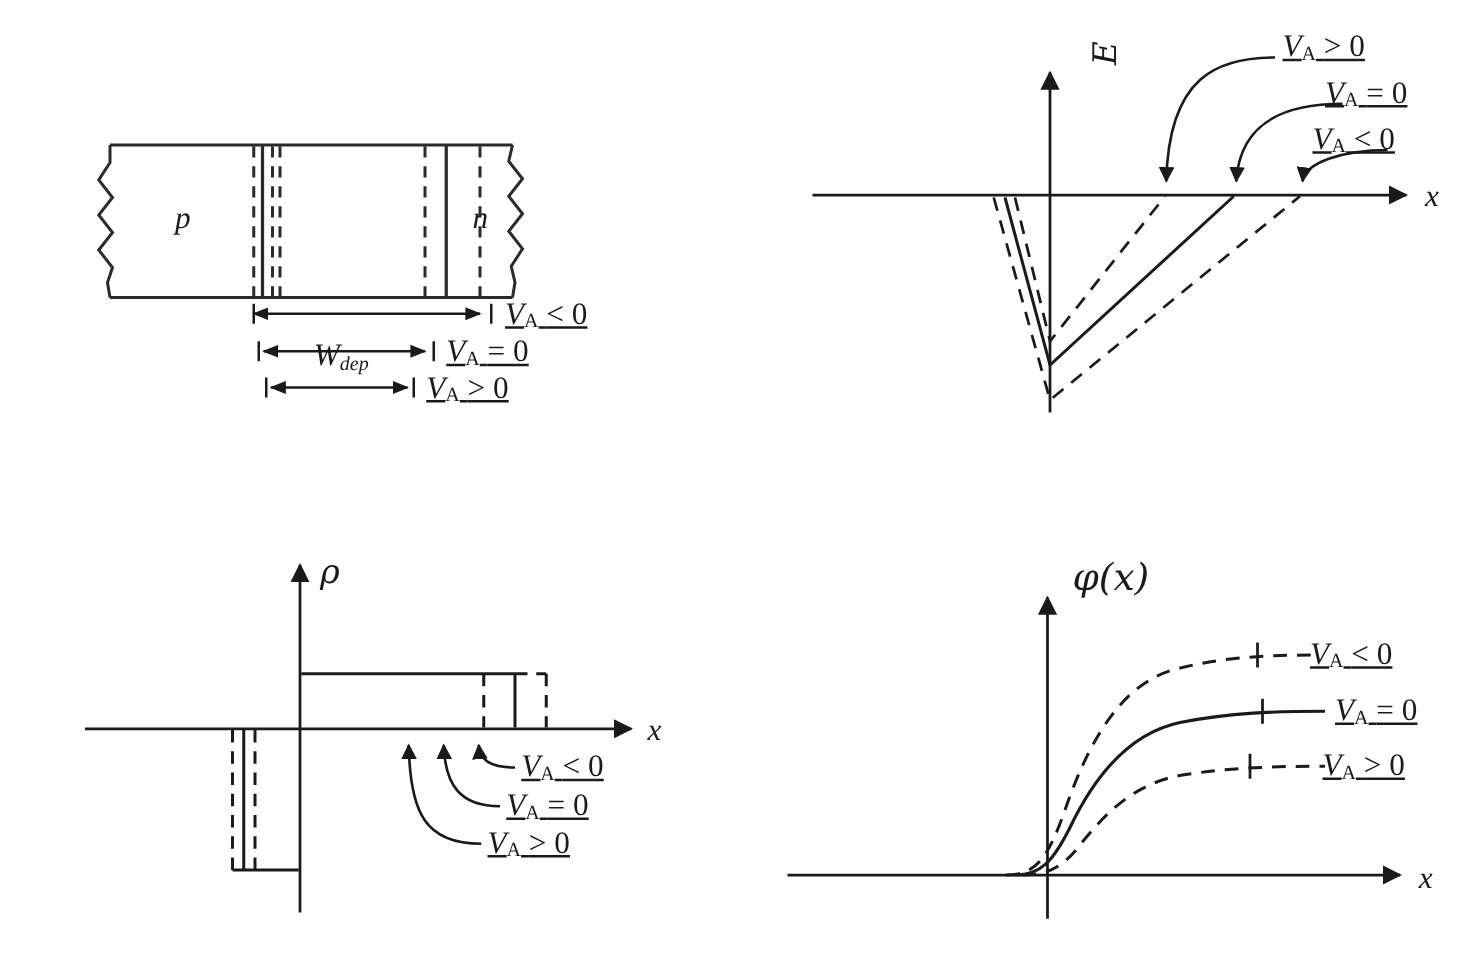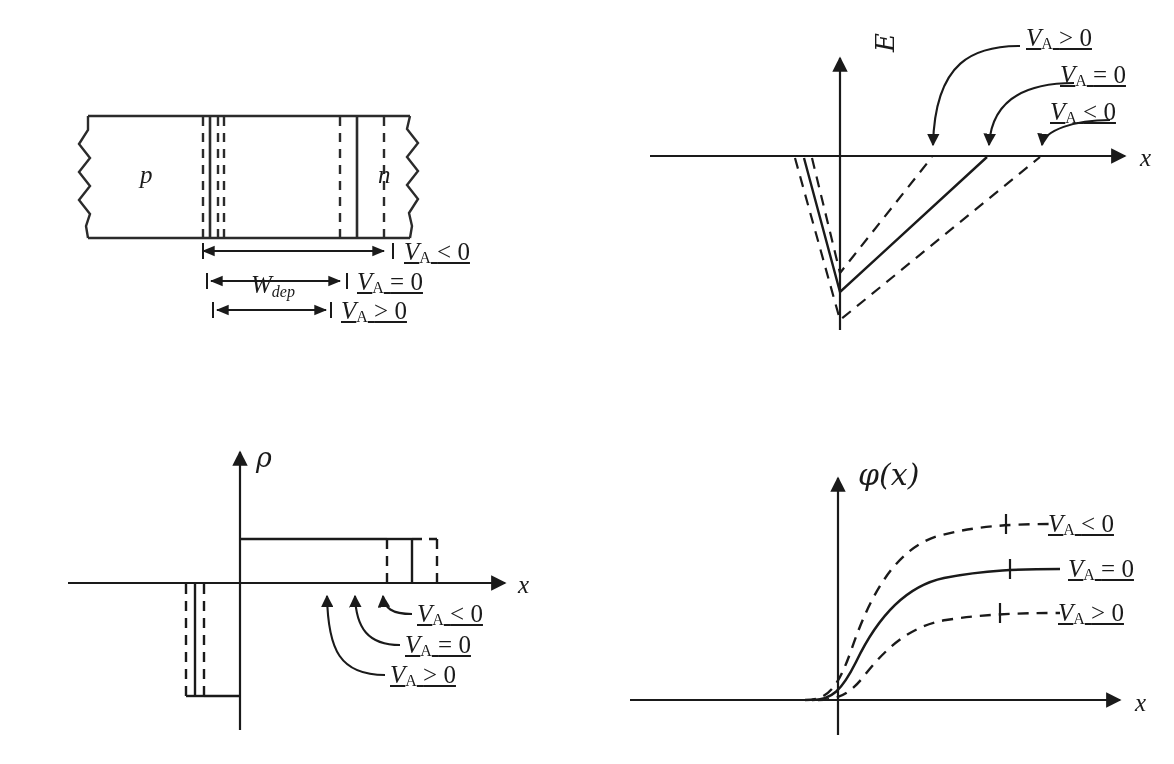--- a/index.html
+++ b/index.html
@@ -172,21 +172,21 @@
 
 <div class="lbl rholab" style="left:256px;top:444px;">ρ</div>
 <div class="lbl axname" style="left:518px;top:572px;">x</div>
 
 <div class="lbl va" style="left:417px;top:601px;"><i>V</i><sub>A</sub>&nbsp;<span>&lt; 0</span></div>
 
 <div class="lbl va" style="left:405px;top:632px;"><i>V</i><sub>A</sub>&nbsp;<span>= 0</span></div>
 
 <div class="lbl va" style="left:390px;top:662px;"><i>V</i><sub>A</sub>&nbsp;<span>&gt; 0</span></div>
 
-<div class="lbl philab" style="left:858px;top:460px;">φ(x)</div>
+<div class="lbl philab" style="left:858px;top:448px;">φ(x)</div>
 <div class="lbl axname" style="left:1135px;top:690px;">x</div>
 
 <div class="lbl va" style="left:1048px;top:511px;"><i>V</i><sub>A</sub>&nbsp;<span>&lt; 0</span></div>
 
 <div class="lbl va" style="left:1068px;top:556px;"><i>V</i><sub>A</sub>&nbsp;<span>= 0</span></div>
 
 <div class="lbl va" style="left:1058px;top:600px;"><i>V</i><sub>A</sub>&nbsp;<span>&gt; 0</span></div>
 
 </div>
 

